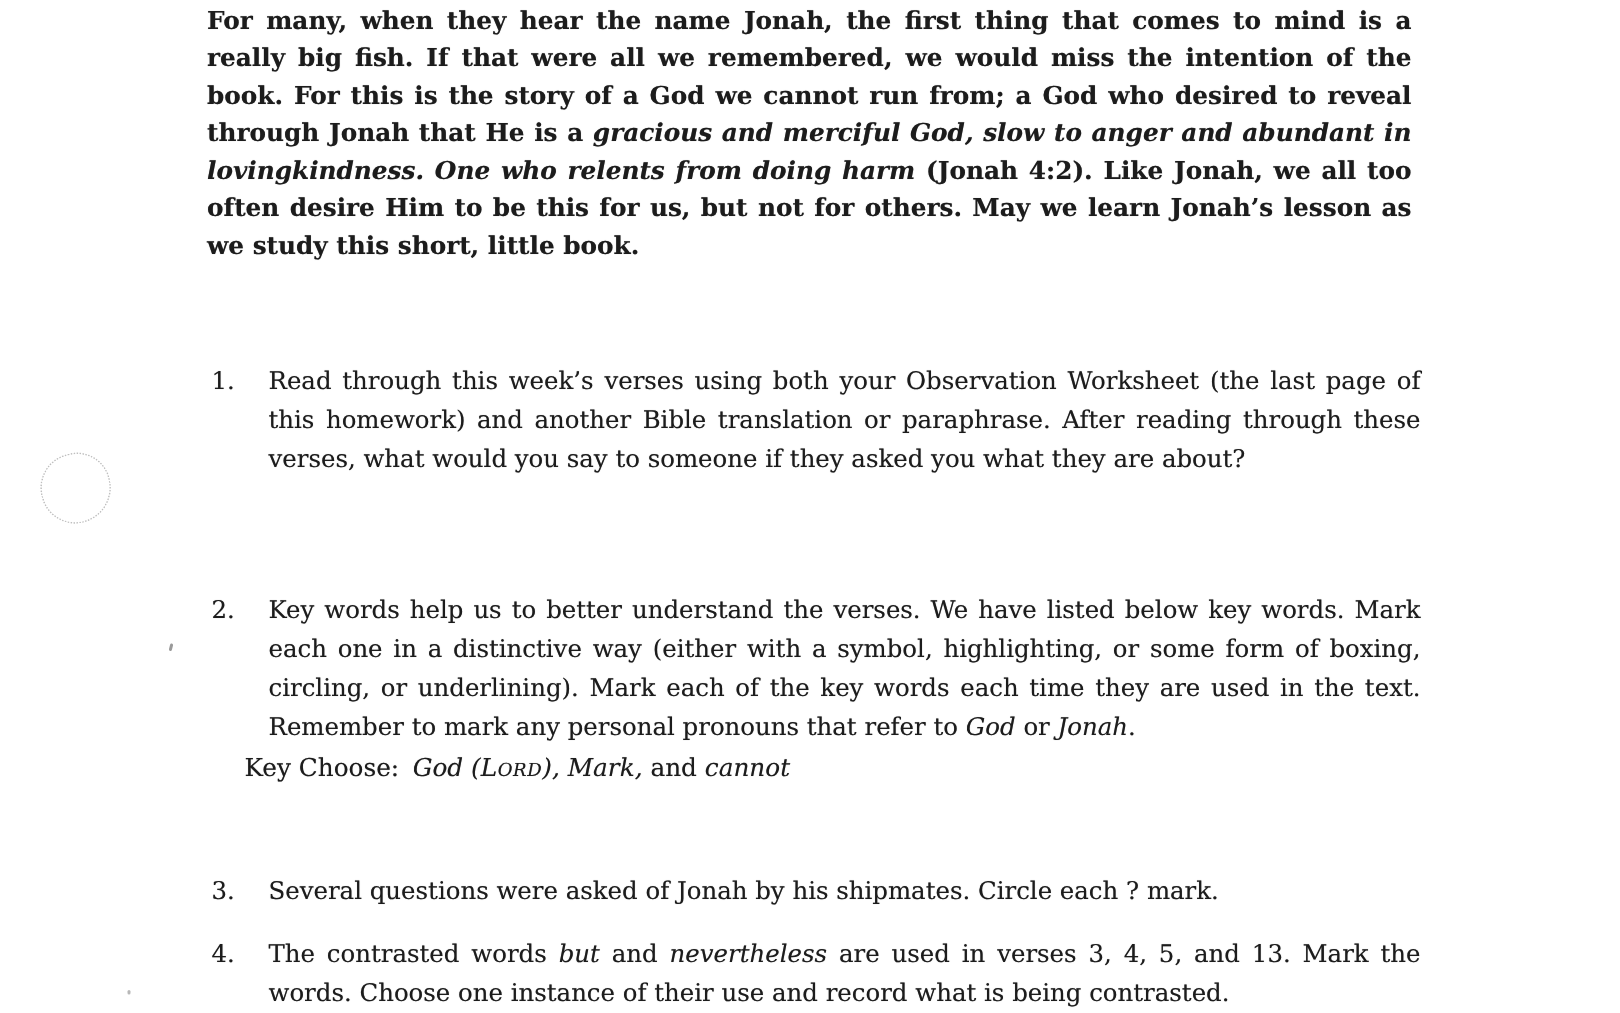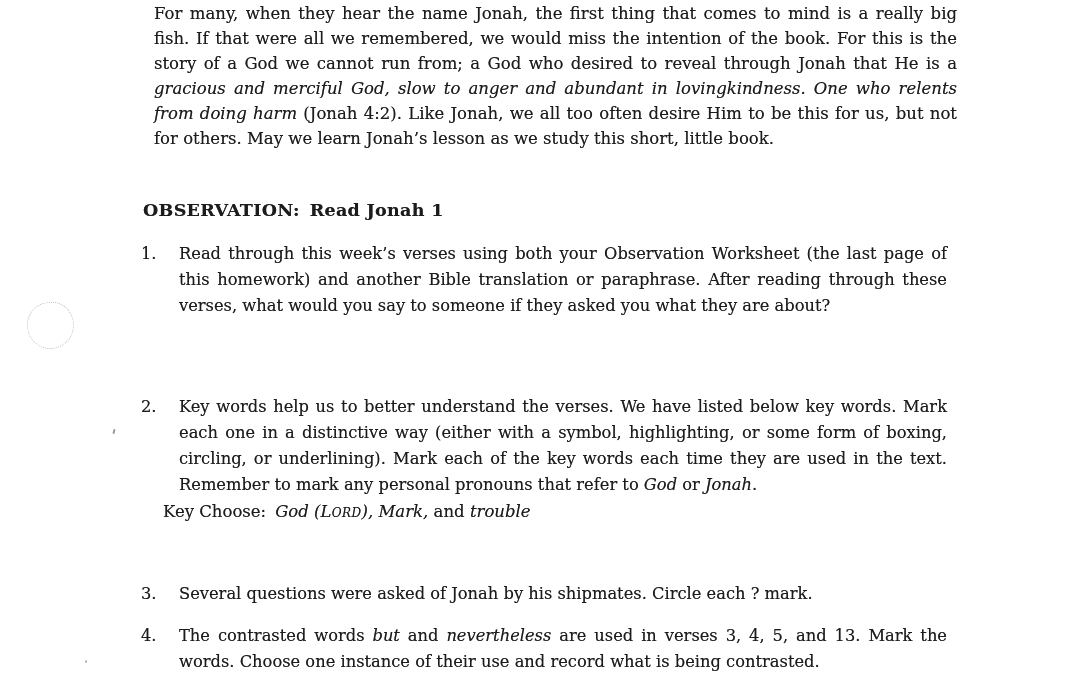--- a/index.html
+++ b/index.html
@@ -10,24 +10,25 @@
     color: #1c1c1c;
     position: relative;
     overflow: hidden;
   }
   .page { position: absolute; inset: 0; }
 
   
   .ink { text-shadow: 0 0 0.45px rgba(20,20,20,0.55); }
 
   .intro {
-    position: absolute; left: 154px; top: 1px; width: 803px;
+    position: absolute; left: 138px; top: 1px; width: 803px;
     font-size: 16.5px; line-height: 25px;
     text-align: justify;
     margin: 0;
+    font-weight: bold;
   }
   .heading {
     position: absolute; left: 143px; top: 200px;
     font-size: 17.5px; font-weight: bold; letter-spacing: 0.3px;
     margin: 0;
   }
   .heading .gap { display: inline-block; width: 10px; }
 
   .li {
     position: absolute; left: 141px; width: 806px;
@@ -71,33 +72,32 @@
 <body>
 
 <div class="page ink">
 
   <div class="hole-punch"></div>
   <div class="speck speck-1"></div>
   <div class="speck speck-2"></div>
 
   <p class="intro"><span>For many, when they hear the name Jonah, the first thing that comes to mind is a really big fish. If that were all we remembered, we would miss the intention of the book.  For this is the story of a God we cannot run from; a God who desired to reveal through Jonah that He is a </span><span class="it">gracious and merciful God, slow to anger and abundant in lovingkindness.  One who relents from doing harm</span><span> (Jonah 4:2).  Like Jonah, we all too often desire Him to be this for us, but not for others.  May we learn Jonah’s lesson as we study this short, little book.</span></p>
 
-  <h2 class="heading"><span>OBSERVATION:</span><span class="gap"></span><span>Read Jonah 1</span></h2>
 
   <div class="li li-1">
     <div class="num">1.</div>
     <div class="txt">Read through this week’s verses using both your Observation Worksheet (the last page of this homework) and another Bible translation or paraphrase. After reading through these verses, what would you say to someone if they asked you what they are about?</div>
   </div>
 
   <div class="li li-2">
     <div class="num">2.</div>
     <div class="txt"><span>Key words help us to better understand the verses.  We have listed below key words.  Mark each one in a distinctive way (either with a symbol, highlighting, or some form of boxing, circling, or underlining).  Mark each of the key words each time they are used in the text. Remember to mark any personal pronouns that refer to </span><span class="it">God</span><span> or </span><span class="it">Jonah</span><span>.</span></div>
   </div>
 
-  <p class="kwline kw"><span>Key Choose:</span><span class="gap"></span><span class="it">God (</span><span class="it sc">Lord</span><span class="it">), Mark,</span><span> and </span><span class="it">trouble</span></p>
+  <p class="kwline kw"><span>Key Choose:</span><span class="gap"></span><span class="it">God (</span><span class="it sc">Lord</span><span class="it">), Mark,</span><span> and </span><span class="it">cannot</span></p>
 
 
   <div class="li li-3">
     <div class="num">3.</div>
     <div class="txt">Several questions were asked of Jonah by his shipmates.  Circle each ? mark.</div>
   </div>
 
   <div class="li li-4">
     <div class="num">4.</div>
     <div class="txt"><span>The contrasted words </span><span class="it">but</span><span> and </span><span class="it">nevertheless</span><span> are used in verses 3, 4, 5, and 13.  Mark the words. Choose one instance of their use and record what is being contrasted.</span></div>

